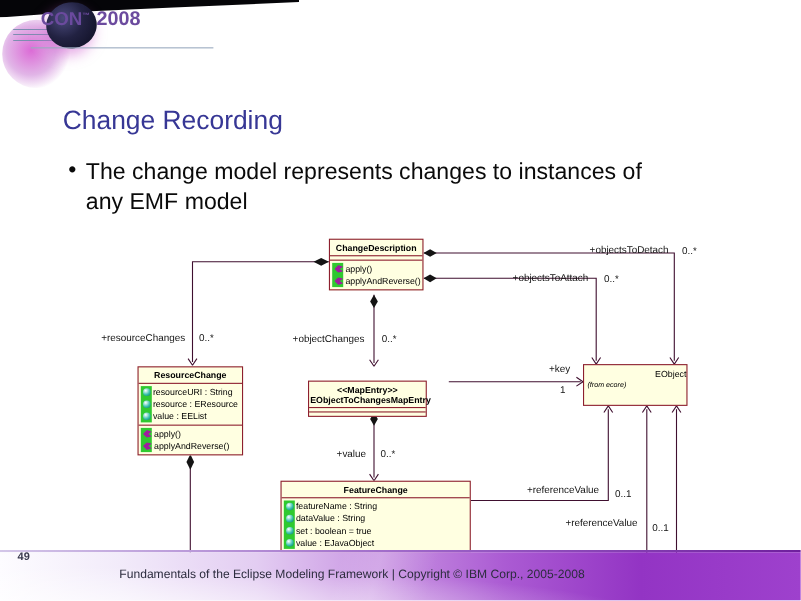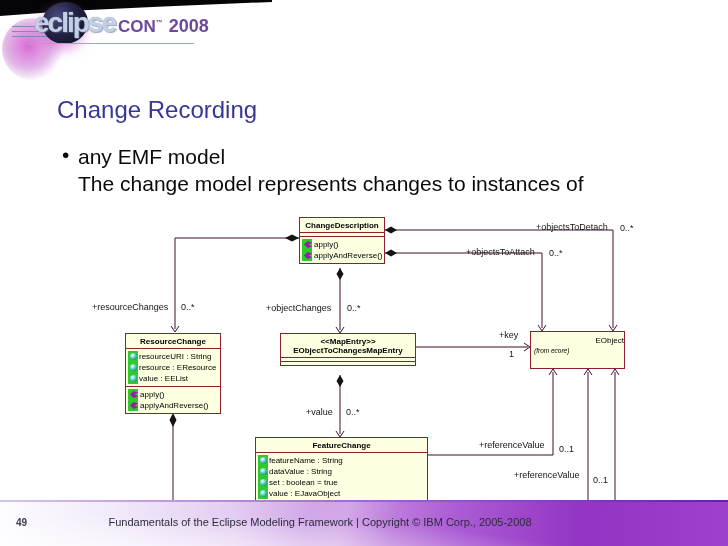--- a/index.html
+++ b/index.html
@@ -54,45 +54,44 @@
   .footer{position:absolute;left:0;top:500px;width:728px;height:46px;z-index:10;}
   .footer-topline{position:absolute;left:0;top:0;width:100%;height:2px;
     background:linear-gradient(90deg,#d3c6e8,#9a60c6 55%,#6f1f9e);}
   .footer-band{position:absolute;left:0;top:2px;width:100%;height:44px;
     background:
       radial-gradient(ellipse at 10% 130%,rgba(255,255,255,.85),transparent 55%),
       linear-gradient(105deg,transparent 42%,rgba(255,255,255,.18) 47%,transparent 54%),
       linear-gradient(90deg,#fdfcff 0%,#f2ebfa 15%,#e3cdf2 32%,#c893e2 48%,#ab5bd3 63%,#9334c4 80%,#9e41cd 100%);}
   .footer-text{position:absolute;left:0;top:16px;width:640px;text-align:center;
     font-size:11px;color:#2c2c3e;}
-  .page-num{position:absolute;left:16px;top:17px;font-size:10px;font-weight:bold;color:#3c3c50;}
+  .page-num{position:absolute;left:16px;top:1px;font-size:10px;font-weight:bold;color:#3c3c50;}
 </style>
 </head>
 <body>
 
 <div class="hdr">
   <div class="hdr-black"></div>
   <div class="glow"></div>
   <div class="rays"></div>
   <div class="sphere"></div>
   <div class="logo-line">
-    <span class="logo-eclipse">eclipse</span>
     <span class="logo-con">CON</span>
     <span class="logo-tm">™</span>
     <span class="logo-year">2008</span>
   </div>
   <div class="logo-underline"></div>
 </div>
 
 <div class="slide-title">Change Recording</div>
 <div class="bullet">
   <span class="bullet-marker">•</span>
   <span class="bullet-lines">
+    <span>The change model represents changes to instances of</span>
     <span>any EMF model</span>
-    <span>The change model represents changes to instances of</span>
   </span>
 </div>
 
 <svg id="wires" width="728" height="546">
   <g stroke="#3f0f2f" stroke-width="1" fill="none">
 
     <polyline points="299,238 175,238 175,329"></polyline>
     <path d="M171 326 L175 332 M179 326 L175 332"></path>
 
     <polyline points="340,268 340,330"></polyline>
@@ -170,21 +169,21 @@
         <span class="op-icon"></span>
         <span>apply()</span>
       </div>
     <div class="row">
         <span class="op-icon"></span>
         <span>applyAndReverse()</span>
       </div>
   </div>
 </div>
 
-<div class="uml-box" style="left:280px;top:333px;width:136px;">
+<div class="uml-box" style="left:280px;top:346px;width:108px;">
   <div class="uml-title">
     <span class="stereo">&lt;&lt;MapEntry&gt;&gt;</span>
     <span>EObjectToChangesMapEntry</span>
   </div>
   <div class="uml-comp empty"></div>
   <div class="uml-comp empty"></div>
 </div>
 
 <div class="uml-box" style="left:530px;top:331px;width:95px;height:38px;">
   <div class="eo-name">EObject</div>

